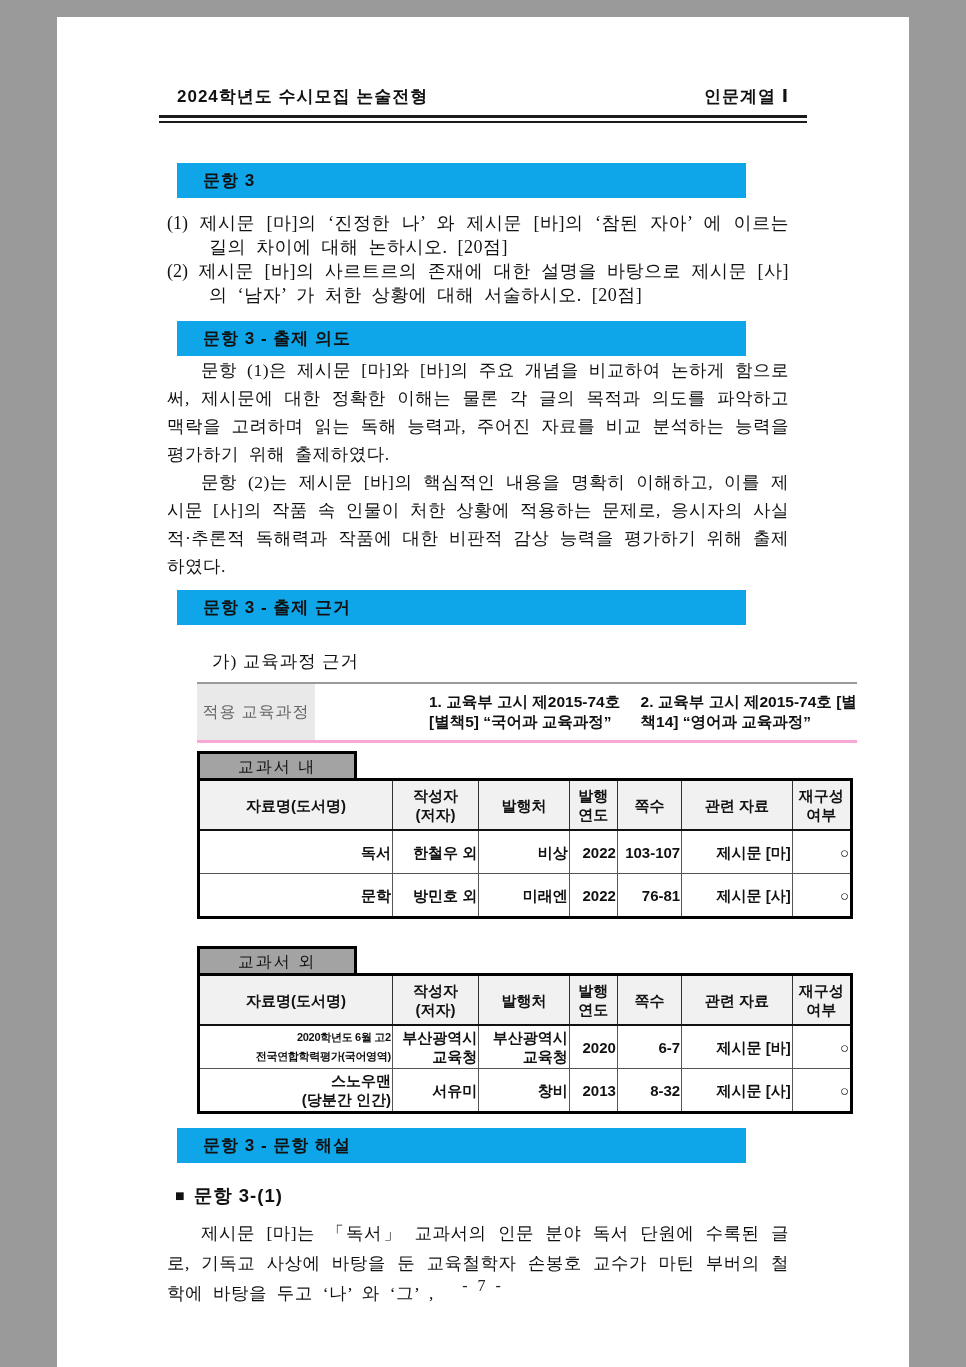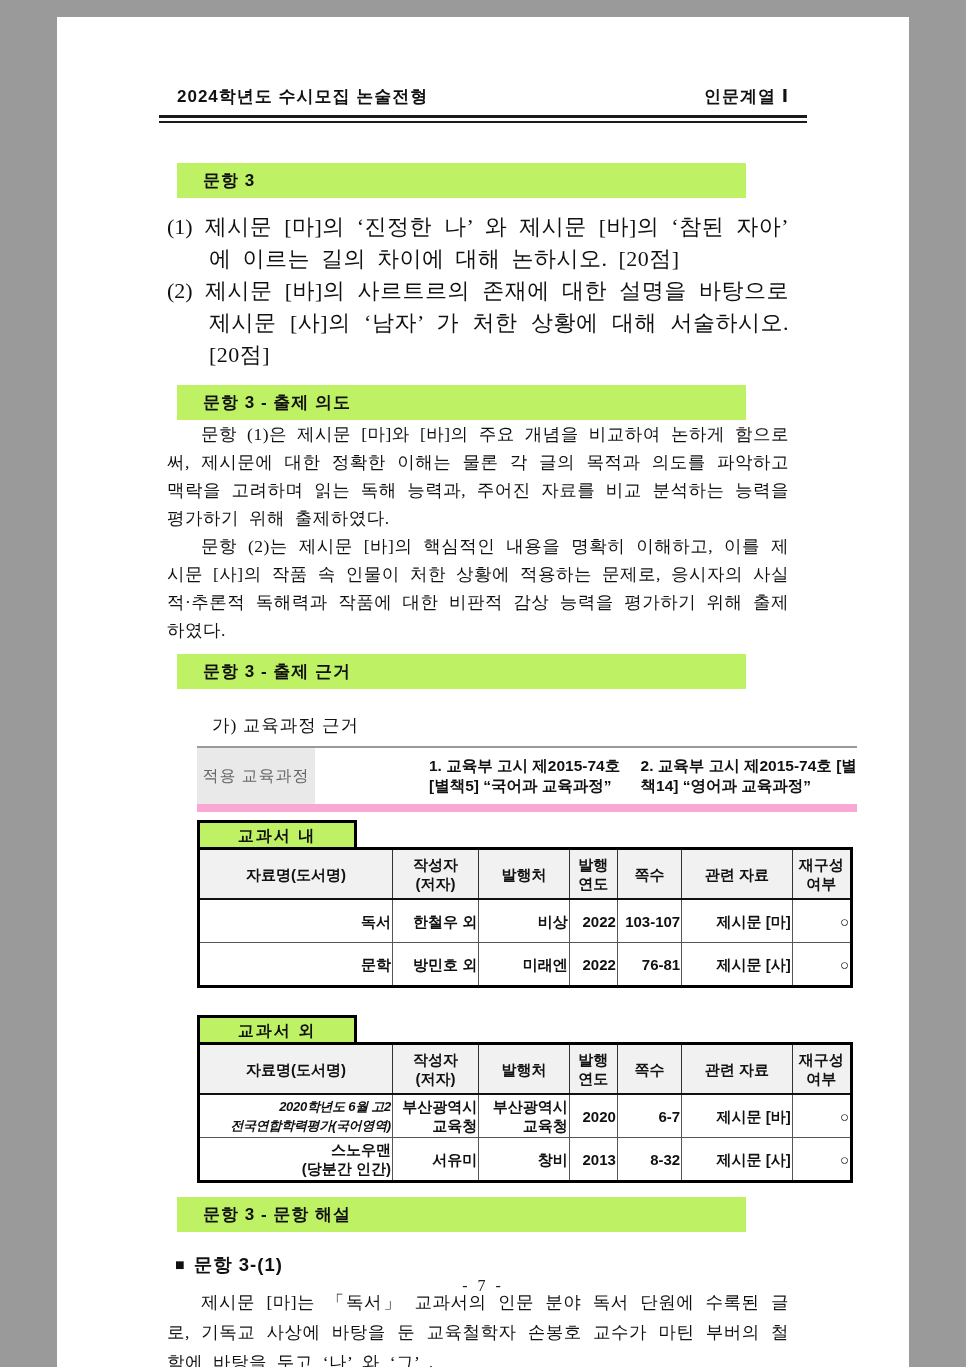--- a/index.html
+++ b/index.html
@@ -7,64 +7,64 @@
         font-family:"Liberation Serif","DejaVu Serif",serif;color:#111;overflow:hidden;}
   .content{position:absolute;left:110px;right:120px;top:0;}
 
   
   .doc-header{display:flex;justify-content:space-between;align-items:flex-end;padding-top:68px;
               font-family:"Liberation Sans","DejaVu Sans",sans-serif;font-weight:bold;font-size:17px;letter-spacing:1px;}
   .doc-header .left{margin-left:10px;}
   .rule-double{margin:7px -18px 0 -8px;height:3px;border-top:3px solid #1b1b1b;border-bottom:2px solid #1b1b1b;}
 
   
-  .bar{margin:0 43px 0 10px;background:#bef264;font-family:"Liberation Sans","DejaVu Sans",sans-serif;
+  .bar{margin:0 43px 0 10px;background:#0ea5e9;font-family:"Liberation Sans","DejaVu Sans",sans-serif;
        font-weight:bold;font-size:17px;padding:6px 12px 6px 26px;letter-spacing:1px;}
   .bar.b1{margin-top:40px;}
   .bar.b2{margin-top:14px;}
   .bar.b3{margin-top:10px;}
   .bar.b4{margin-top:14px;}
 
   
   .qlist{margin-top:13px;}
-  .q{font-size:22px;line-height:32px;text-align:justify;word-spacing:5px;letter-spacing:0.5px;
+  .q{font-size:18px;line-height:24px;text-align:justify;word-spacing:5px;letter-spacing:0.5px;
      padding-left:42px;text-indent:-42px;}
   .qnum{letter-spacing:0;}
 
   
   .para{font-size:17.5px;line-height:28px;text-align:justify;word-spacing:5px;letter-spacing:0.5px;
         text-indent:34px;margin:0;}
 
   
   .sub-heading{margin-left:45px;font-size:17.5px;letter-spacing:1px;}
   .sub-a{margin-top:24px;}
   .sub-b{margin-top:26px;}
 
   
   .curr-box{margin-top:9px;margin-left:30px;width:660px;box-sizing:border-box;display:flex;
-            border-top:2px solid #9a9a9a;border-bottom:8px solid #f9a8d4;min-height:55px;}
+            border-top:2px solid #9a9a9a;border-bottom:3px solid #f9a8d4;min-height:55px;}
   .curr-label{width:118px;background:#e9e9e9;color:#666;font-size:16px;display:flex;align-items:center;
               justify-content:center;letter-spacing:1px;}
   .curr-content{flex:1;padding:8px 0 8px 114px;font-family:"Liberation Sans","DejaVu Sans",sans-serif;
                 font-weight:bold;font-size:15.5px;line-height:20px;display:flex;}
 
   
   .tbl-wrap{margin-left:30px;width:656px;}
   .tbl-wrap.t1{margin-top:8px;}
   .tbl-wrap.t2{margin-top:27px;}
-  .tab{width:160px;height:27px;border:3px solid #000;border-bottom:none;background:#bef264;box-sizing:border-box;
-       font-family:"Liberation Sans","DejaVu Sans",sans-serif;font-weight:bold;font-size:16px;
+  .tab{width:160px;height:27px;border:3px solid #000;border-bottom:none;background:#a3a3a3;box-sizing:border-box;
+       font-family:"Liberation Sans","DejaVu Sans",sans-serif;font-weight:normal;font-size:16px;
        text-align:center;line-height:25px;letter-spacing:2px;}
   table.src-table{width:656px;border-collapse:collapse;border:3px solid #000;table-layout:fixed;
        font-family:"Liberation Sans","DejaVu Sans",sans-serif;font-weight:bold;text-align:center;}
   .src-table th{height:46px;background:#f1f1f1;border:1px solid #333;border-bottom:2px solid #111;
        font-size:15px;white-space:pre-line;line-height:19px;font-weight:bold;}
   .src-table td{height:40px;border:1px solid #555;border-top:1px solid #999;font-size:15px;
        white-space:pre-line;line-height:19px;text-align:right;}
-  .src-table td.long{font-size:13px;letter-spacing:-0.3px;font-style:italic;}
+  .src-table td.long{font-size:11px;letter-spacing:-0.3px;}
 
   
   .exp-heading{margin-top:20px;margin-left:8px;font-family:"Liberation Sans","DejaVu Sans",sans-serif;
                font-weight:bold;font-size:18.5px;letter-spacing:1px;display:flex;align-items:center;gap:8px;}
   .sq{font-size:16px;line-height:1;}
   .exp-para{margin-top:10px;font-size:17.5px;line-height:30px;text-align:justify;word-spacing:5px;
             letter-spacing:0.5px;text-indent:34px;}
 
   
   .footer{position:absolute;top:1252px;left:110px;right:120px;height:40px;}

